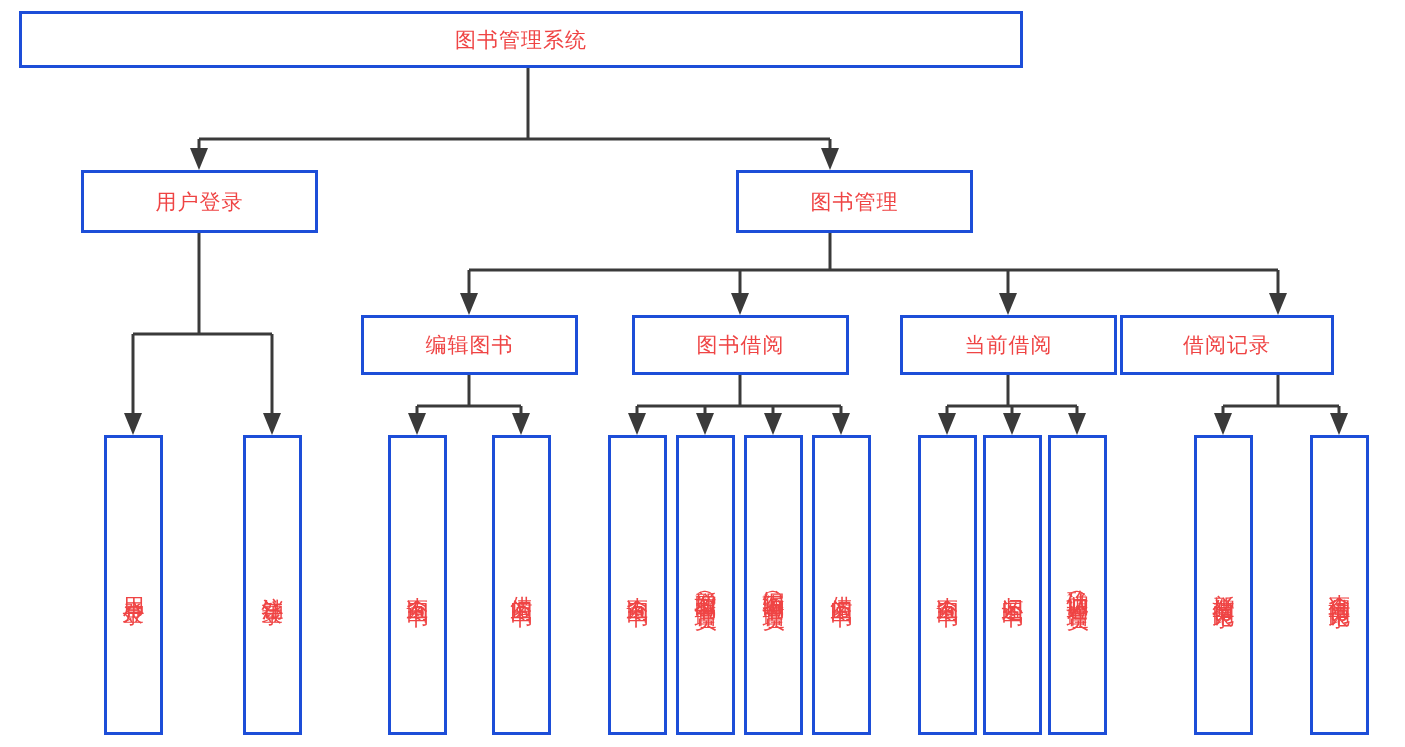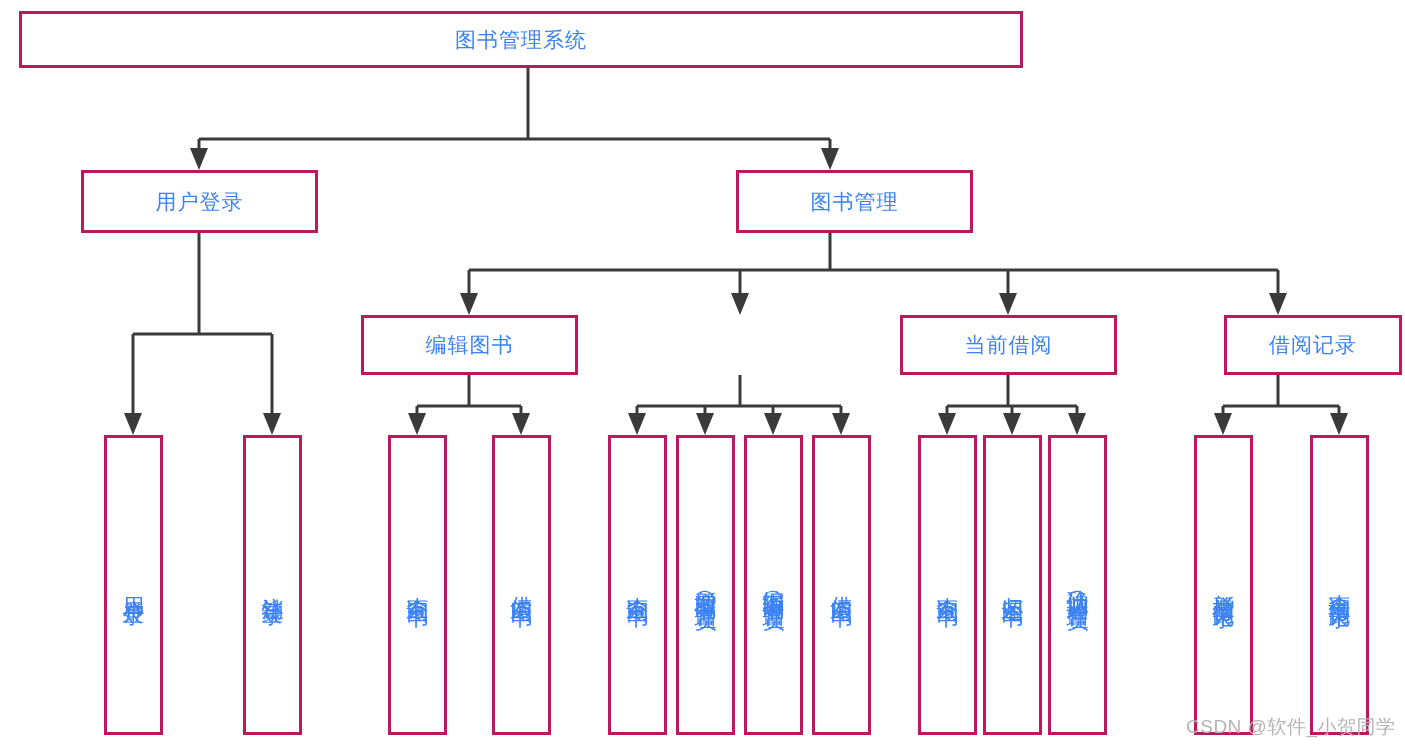--- a/index.html
+++ b/index.html
@@ -16,26 +16,26 @@
   }
   #diagram {
     position: absolute;
     top: 0; left: 0;
     width: 1405px;
     height: 747px;
   }
   .node {
     position: absolute;
     box-sizing: border-box;
-    border: 3px solid #be185d;
+    border: 3px solid #1d4ed8;
     background: #ffffff;
     display: flex;
     align-items: center;
     justify-content: center;
-    color: #3b82f6;
+    color: #ef4444;
   }
   .node-label {
     text-align: center;
     line-height: 1.12;
     white-space: pre-line;
   }
   .horizontal .node-label {
     font-size: 21px;
     letter-spacing: 1px;
   }
@@ -145,24 +145,27 @@
   <div class="node horizontal" style="left:81px; top:170px; width:237px; height:63px;">
     <span class="node-label">用户登录</span>
   </div>
   <div class="node horizontal" style="left:711px; top:170px; width:237px; height:63px;margin-left:25px;">
     <span class="node-label">图书管理</span>
   </div>
 
   <div class="node horizontal" style="left:361px; top:315px; width:217px; height:60px;">
     <span class="node-label">编辑图书</span>
   </div>
+  <div class="node horizontal" style="left:632px; top:315px; width:217px; height:60px;">
+    <span class="node-label">图书借阅</span>
+  </div>
   <div class="node horizontal" style="left:900px; top:315px; width:217px; height:60px;">
     <span class="node-label">当前借阅</span>
   </div>
-  <div class="node horizontal" style="left:1224px; top:315px; width:178px; height:60px;">
+  <div class="node horizontal" style="left:1120px; top:315px; width:214px; height:60px;">
     <span class="node-label">借阅记录</span>
   </div>
 
   <div class="node vertical" style="left:104px; top:435px; width:59px; height:300px;">
     <span class="node-label">用户登录</span>
   </div>
   <div class="node vertical" style="left:243px; top:435px; width:59px; height:300px;">
     <span class="node-label">注销登录</span>
   </div>
 
@@ -196,15 +199,14 @@
     <span class="node-label">确认归还（管理员）</span>
   </div>
 
   <div class="node vertical" style="left:1194px; top:435px; width:59px; height:300px;">
     <span class="node-label">新增借阅记录</span>
   </div>
   <div class="node vertical" style="left:1310px; top:435px; width:59px; height:300px;">
     <span class="node-label">查询借阅记录</span>
   </div>
 
-  <div id="watermark">CSDN @软件_小贺同学</div>
 
 </div>
 
 </body></html>

